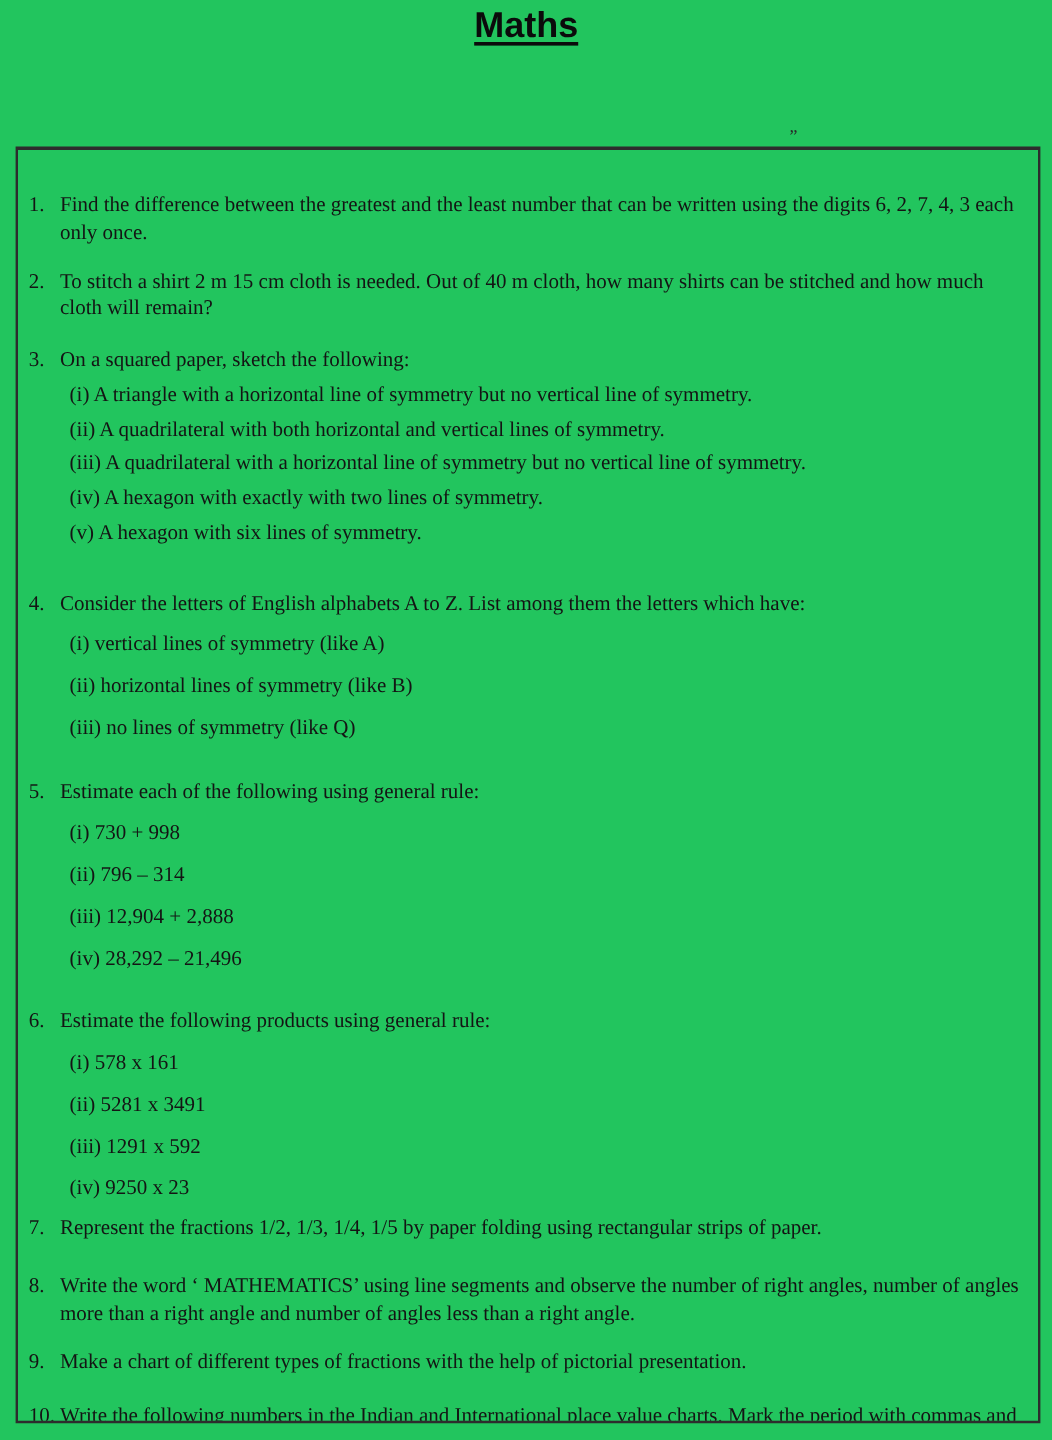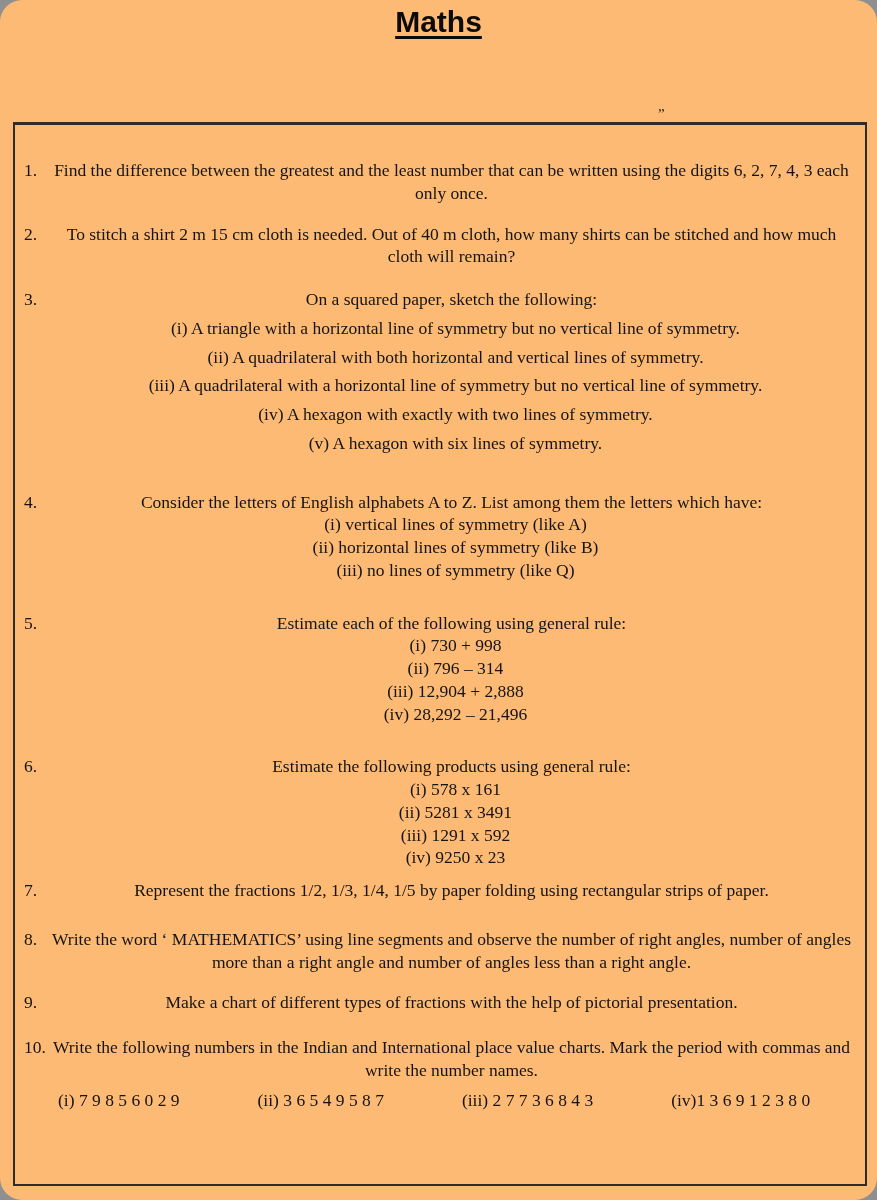--- a/index.html
+++ b/index.html
@@ -3,25 +3,24 @@
 <meta charset="utf-8">
 <style>
   html, body { margin: 0; padding: 0; }
   body { background: #8f8f8f; }
 
   .page {
     position: relative;
     width: 877px;
     height: 1200px;
     margin: 0 auto;
-    background: #fdba74;
+    background: #22c55e;
     overflow: hidden;
     font-family: "Liberation Serif", serif;
     color: #141414;
-    border-radius: 22px;
   }
 
   .title {
     position: absolute;
     top: 5px;
     left: 0;
     width: 100%;
     text-align: center;
     font-family: "Liberation Sans", sans-serif;
     font-weight: bold;
@@ -69,24 +68,24 @@
   .q:nth-child(6)  { margin-top: 30px; }
   .q:nth-child(7)  { margin-top: 10px; }
   .q:nth-child(8)  { margin-top: 26px; }
   .q:nth-child(9)  { margin-top: 18px; }
   .q:nth-child(10) { margin-top: 22px; }
 
   .qnum {
     flex: 0 0 auto;
     width: 26px;
   }
-  .qbody { flex: 1; text-align: center; }
+  .qbody { flex: 1; }
 
   .part {
-    margin-top: 0;
+    margin-top: 12px;
     padding-left: 8px;
   }
   .q:nth-child(3) .part { margin-top: 6px; }
 
   .parts.inline {
     display: flex;
     gap: 78px;
     padding-left: 8px;
     margin-top: 7px;
   }

